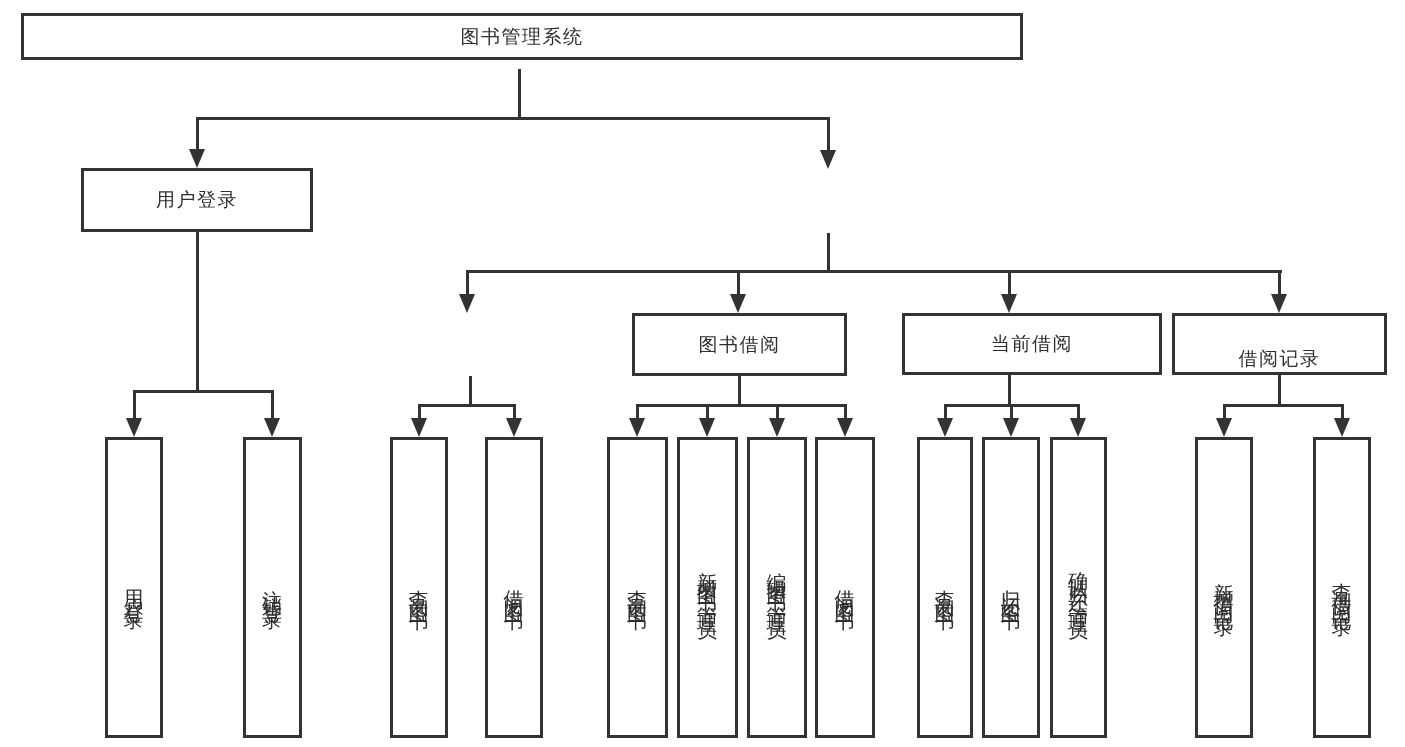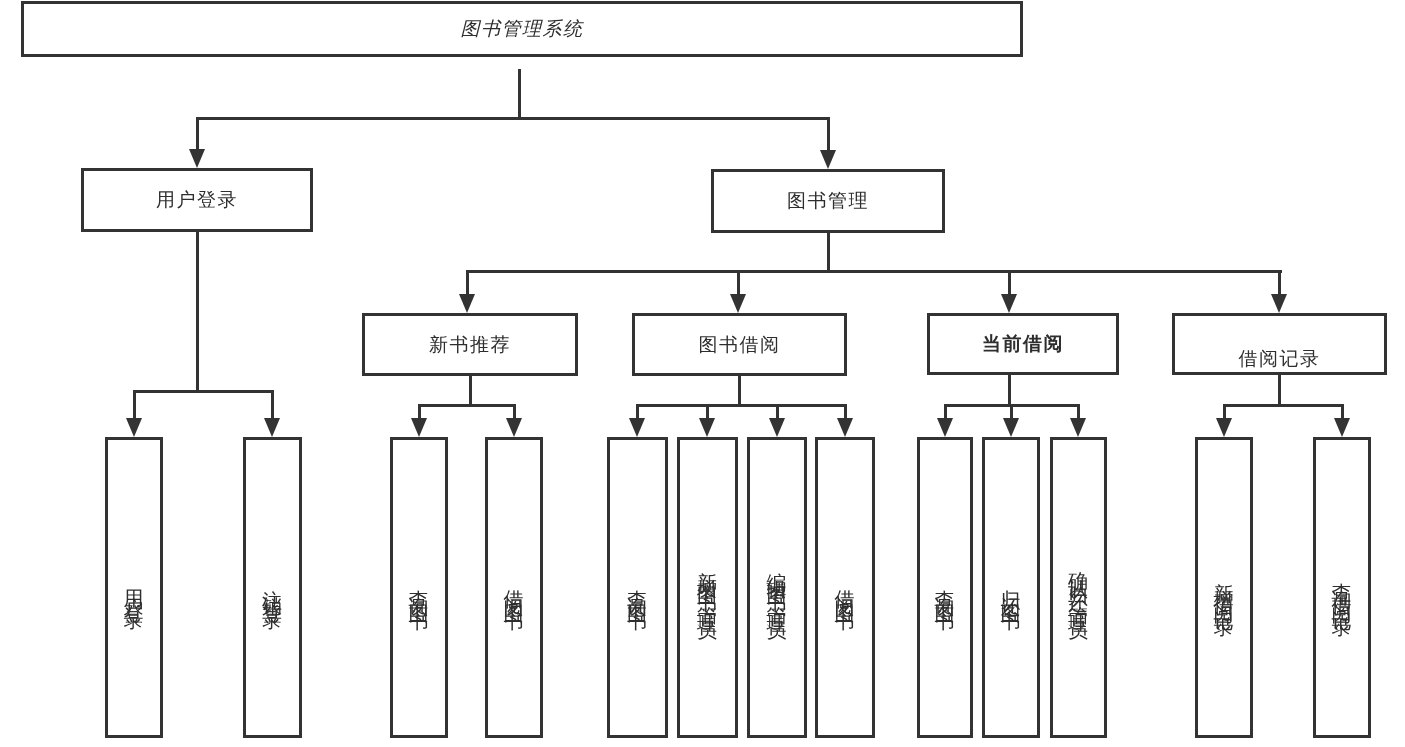--- a/index.html
+++ b/index.html
@@ -28,38 +28,32 @@
   .watermark{
     position:absolute;left:1186px;top:714px;z-index:10;
     font-size:17px;color:#a8aeb8;letter-spacing:0.5px;white-space:nowrap;
   }
 </style>
 </head>
 <body>
 
 <div id="canvas">
 
-  <div class="box" style="left:21px;top:1px;width:1002px;height:56px;font-style:italic;">
+  <div class="box" style="left:21px;top:13px;width:1002px;height:47px;">
     <span class="lbl">图书管理系统</span>
   </div>
 
   <div class="box" style="left:81px;top:168px;width:232px;height:64px;">
     <span class="lbl">用户登录</span>
   </div>
-  <div class="box" style="left:711px;top:169px;width:234px;height:64px;">
-    <span class="lbl">图书管理</span>
-  </div>
 
-  <div class="box" style="left:362px;top:313px;width:216px;height:63px;">
-    <span class="lbl">新书推荐</span>
-  </div>
   <div class="box" style="left:632px;top:313px;width:215px;height:63px;font-family:Liberation Serif, serif;">
     <span class="lbl">图书借阅</span>
   </div>
-  <div class="box" style="left:927px;top:313px;width:192px;height:62px;font-weight:bold;">
+  <div class="box" style="left:902px;top:313px;width:260px;height:62px;">
     <span class="lbl">当前借阅</span>
   </div>
   <div class="box" style="left:1172px;top:313px;width:215px;height:62px;align-items:flex-end;">
     <span class="lbl">借阅记录</span>
   </div>
 
   <div class="box vbox" style="left:105px;top:437px;width:58px;height:301px;">
     <span class="lbl">用户登录</span>
   </div>
   <div class="box vbox" style="left:243px;top:437px;width:59px;height:301px;">

